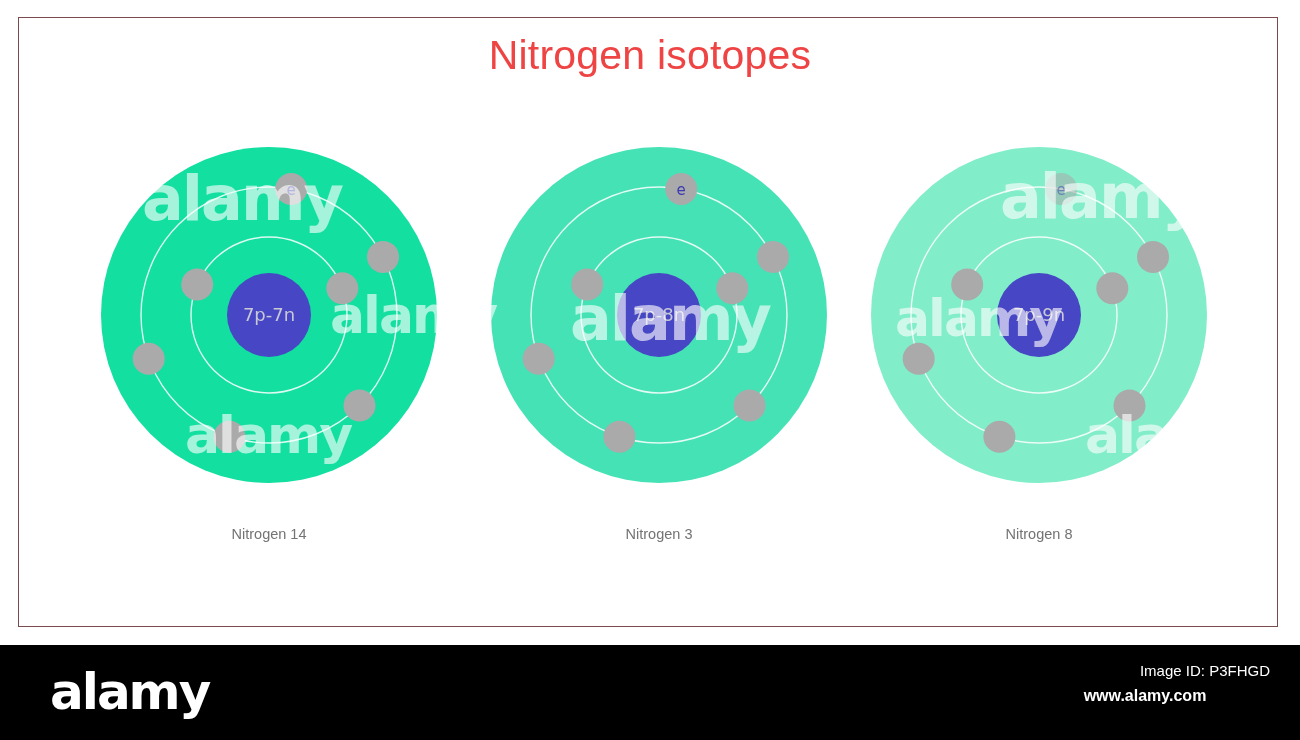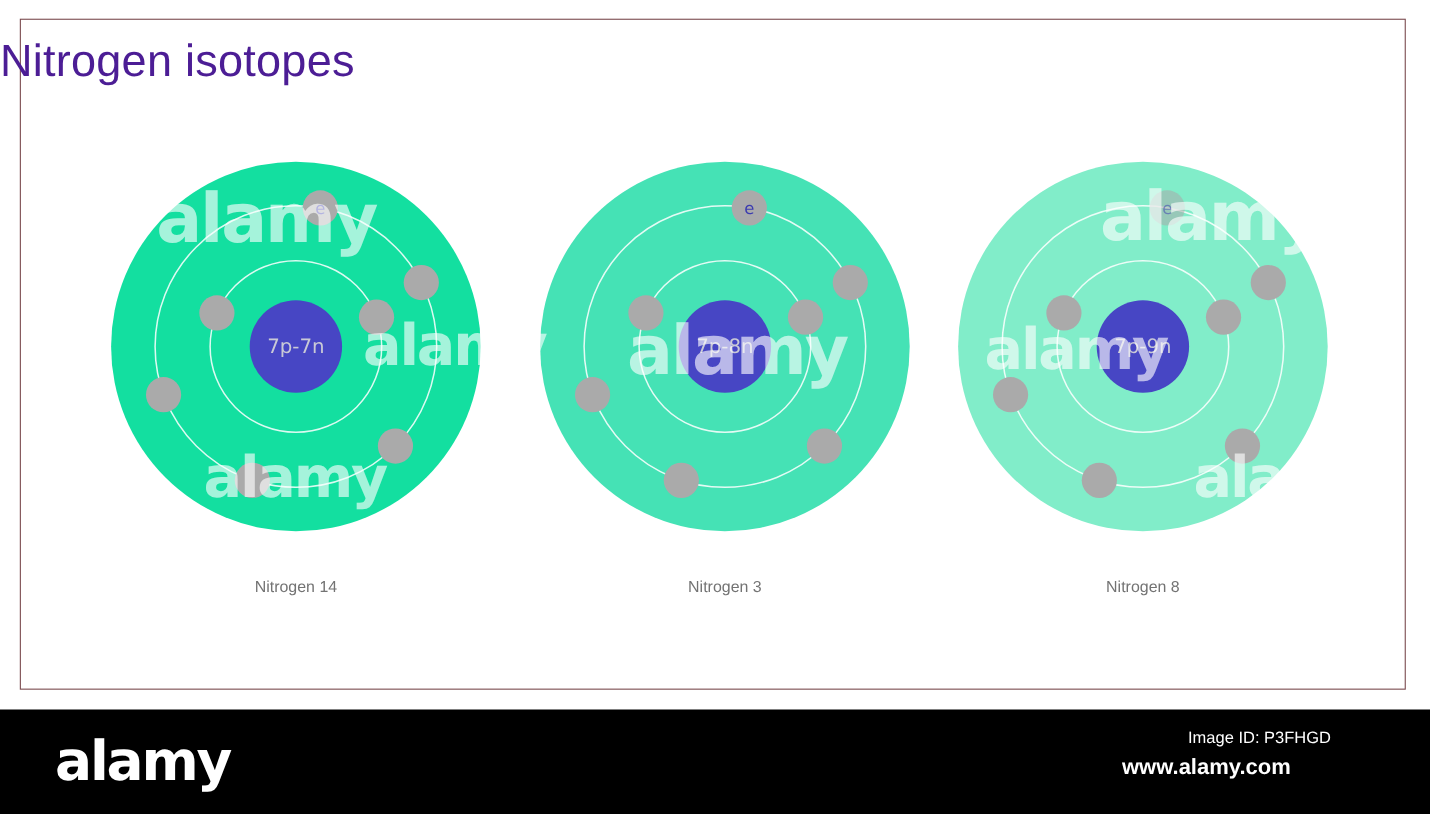--- a/index.html
+++ b/index.html
@@ -35,23 +35,24 @@
     box-sizing: border-box;
     background: #ffffff;
   }
 
   
   #title {
     position: absolute;
     left: 0;
     top: 29px;
     width: 1300px;
+    text-align: center;
     font-size: 41px;
     font-weight: 400;
-    color: #4c1d95;
+    color: #ef4444;
     letter-spacing: 0.2px;
     line-height: 52px;
     white-space: nowrap;
   }
 
   
   #atom-row {
     position: absolute;
     left: 18px;
     top: 140px;
@@ -126,32 +127,32 @@
     font-weight: 700;
     color: #ffffff;
     letter-spacing: -2px;
     line-height: 52px;
   }
   #image-id {
     position: absolute;
     right: 30px;
     top: 17px;
     width: 250px;
-    text-align: center;
+    text-align: right;
     font-size: 15px;
     color: #ffffff;
     white-space: nowrap;
   }
   #alamy-url {
     position: absolute;
     right: 30px;
     top: 42px;
     width: 250px;
-    text-align: left;
-    font-size: 20px;
+    text-align: center;
+    font-size: 16px;
     font-weight: 700;
     color: #ffffff;
     white-space: nowrap;
   }
 </style>
 </head>
 <body>
 
 <div id="illustration">
 

